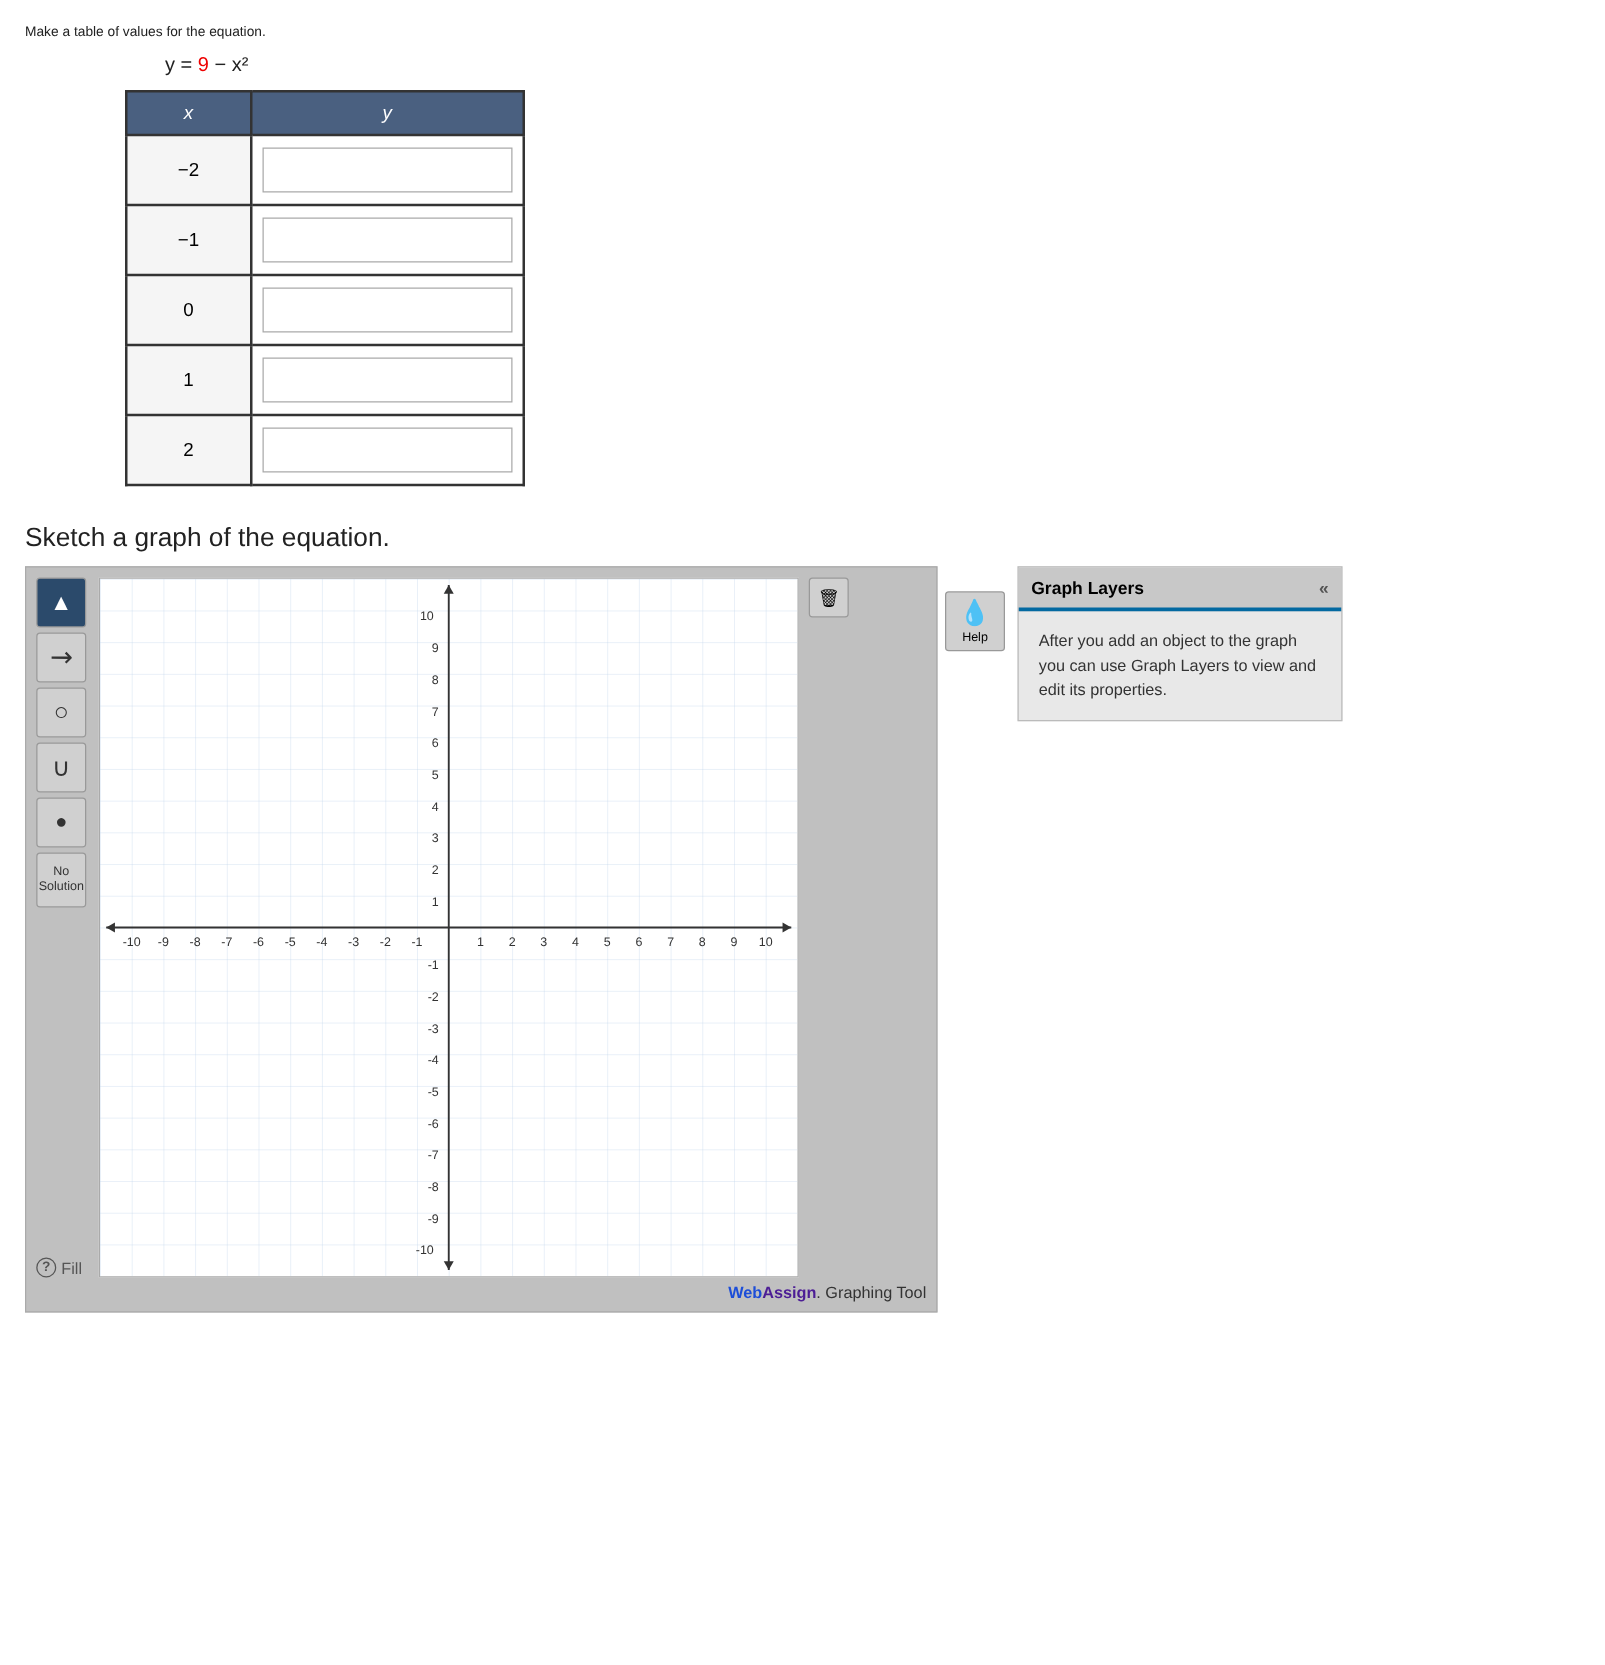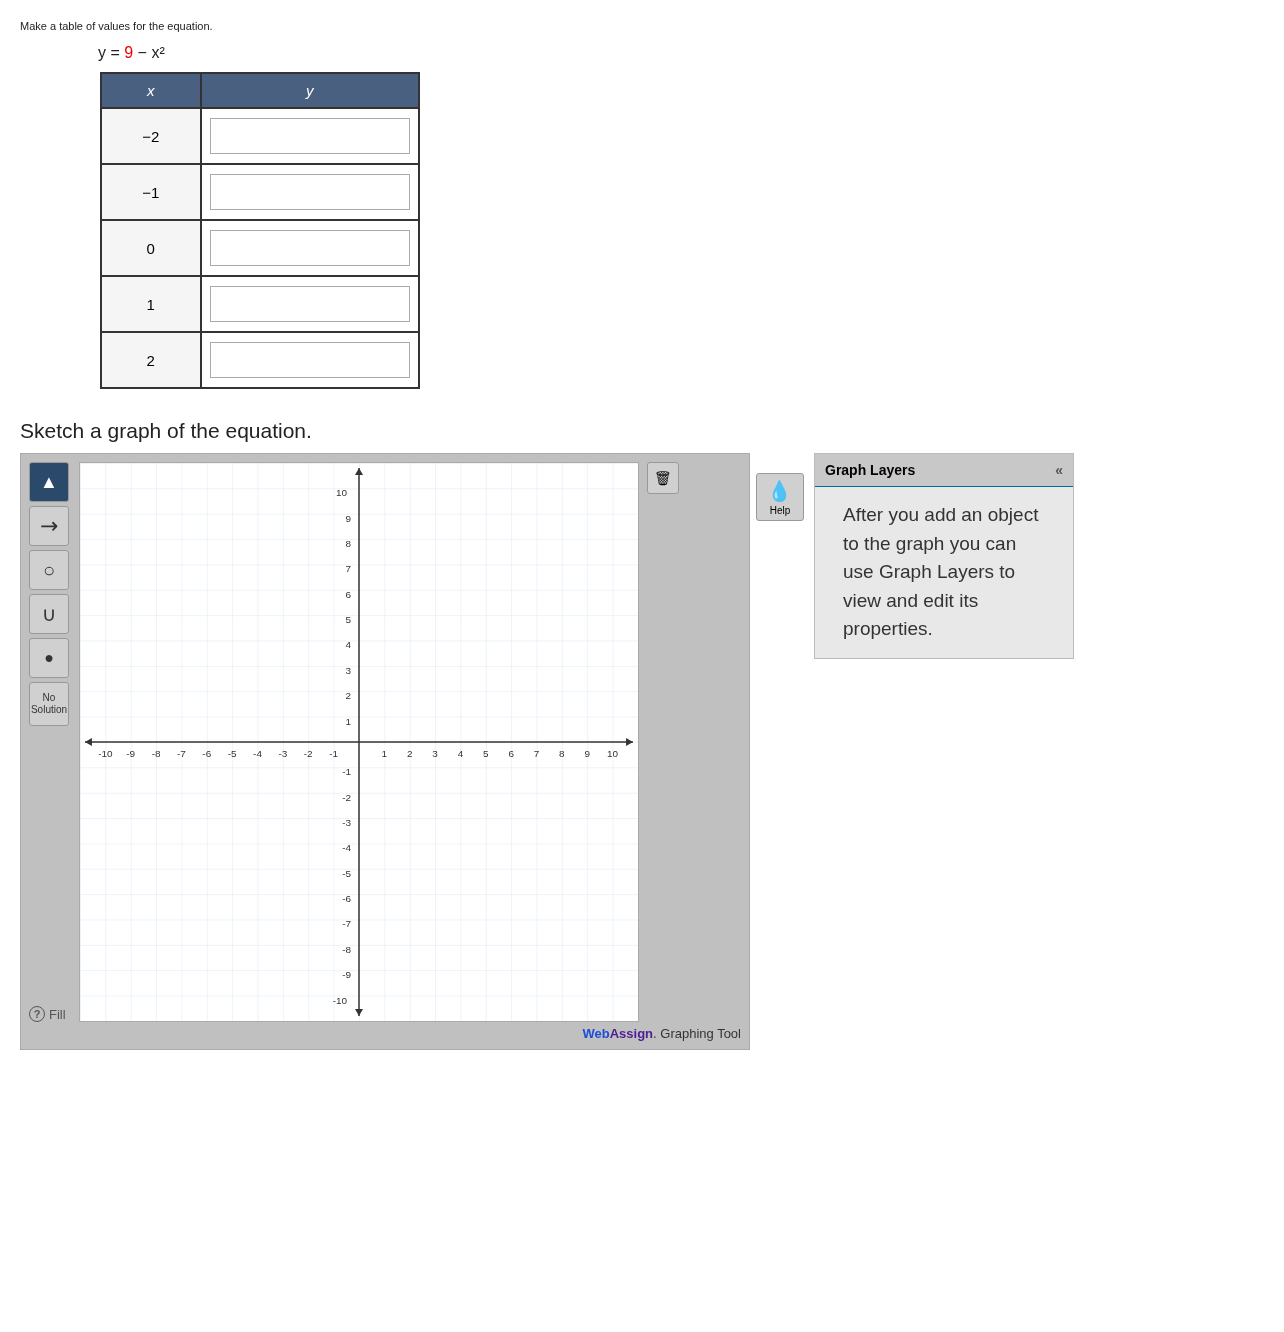--- a/index.html
+++ b/index.html
@@ -13,21 +13,21 @@
     }
 
     .instruction {
       font-size: 11px;
       margin-bottom: 12px;
       color: #222;
     }
 
     .equation {
       font-size: 16px;
-      margin-left: 78px;
+      margin-left: 112px;
       margin-bottom: 10px;
       color: #222;
     }
     .equation .red { color: #e00; }
 
     .table-wrapper {
       margin-left: 80px;
       margin-bottom: 30px;
     }
 
@@ -212,32 +212,32 @@
       background: #e8e8e8;
       border: 1px solid #bbb;
       width: 260px;
       margin-left: 10px;
       padding: 0;
       align-self: flex-start;
     }
 
     .graph-layers-header {
       background: #c8c8c8;
-      border-bottom: 1px solid #0369a1;
+      border-bottom: 3px solid #0369a1;
       padding: 8px 10px;
       display: flex;
       justify-content: space-between;
       align-items: flex-start;
       font-weight: bold;
       font-size: 14px;
     }
 
     .graph-layers-body {
-      padding: 14px 28px;
-      font-size: 19px;
+      padding: 14px 16px;
+      font-size: 13px;
       color: #333;
       line-height: 1.5;
     }
 
     .chevron-btn {
       background: none;
       border: none;
       cursor: pointer;
       font-size: 14px;
       font-weight: bold;

